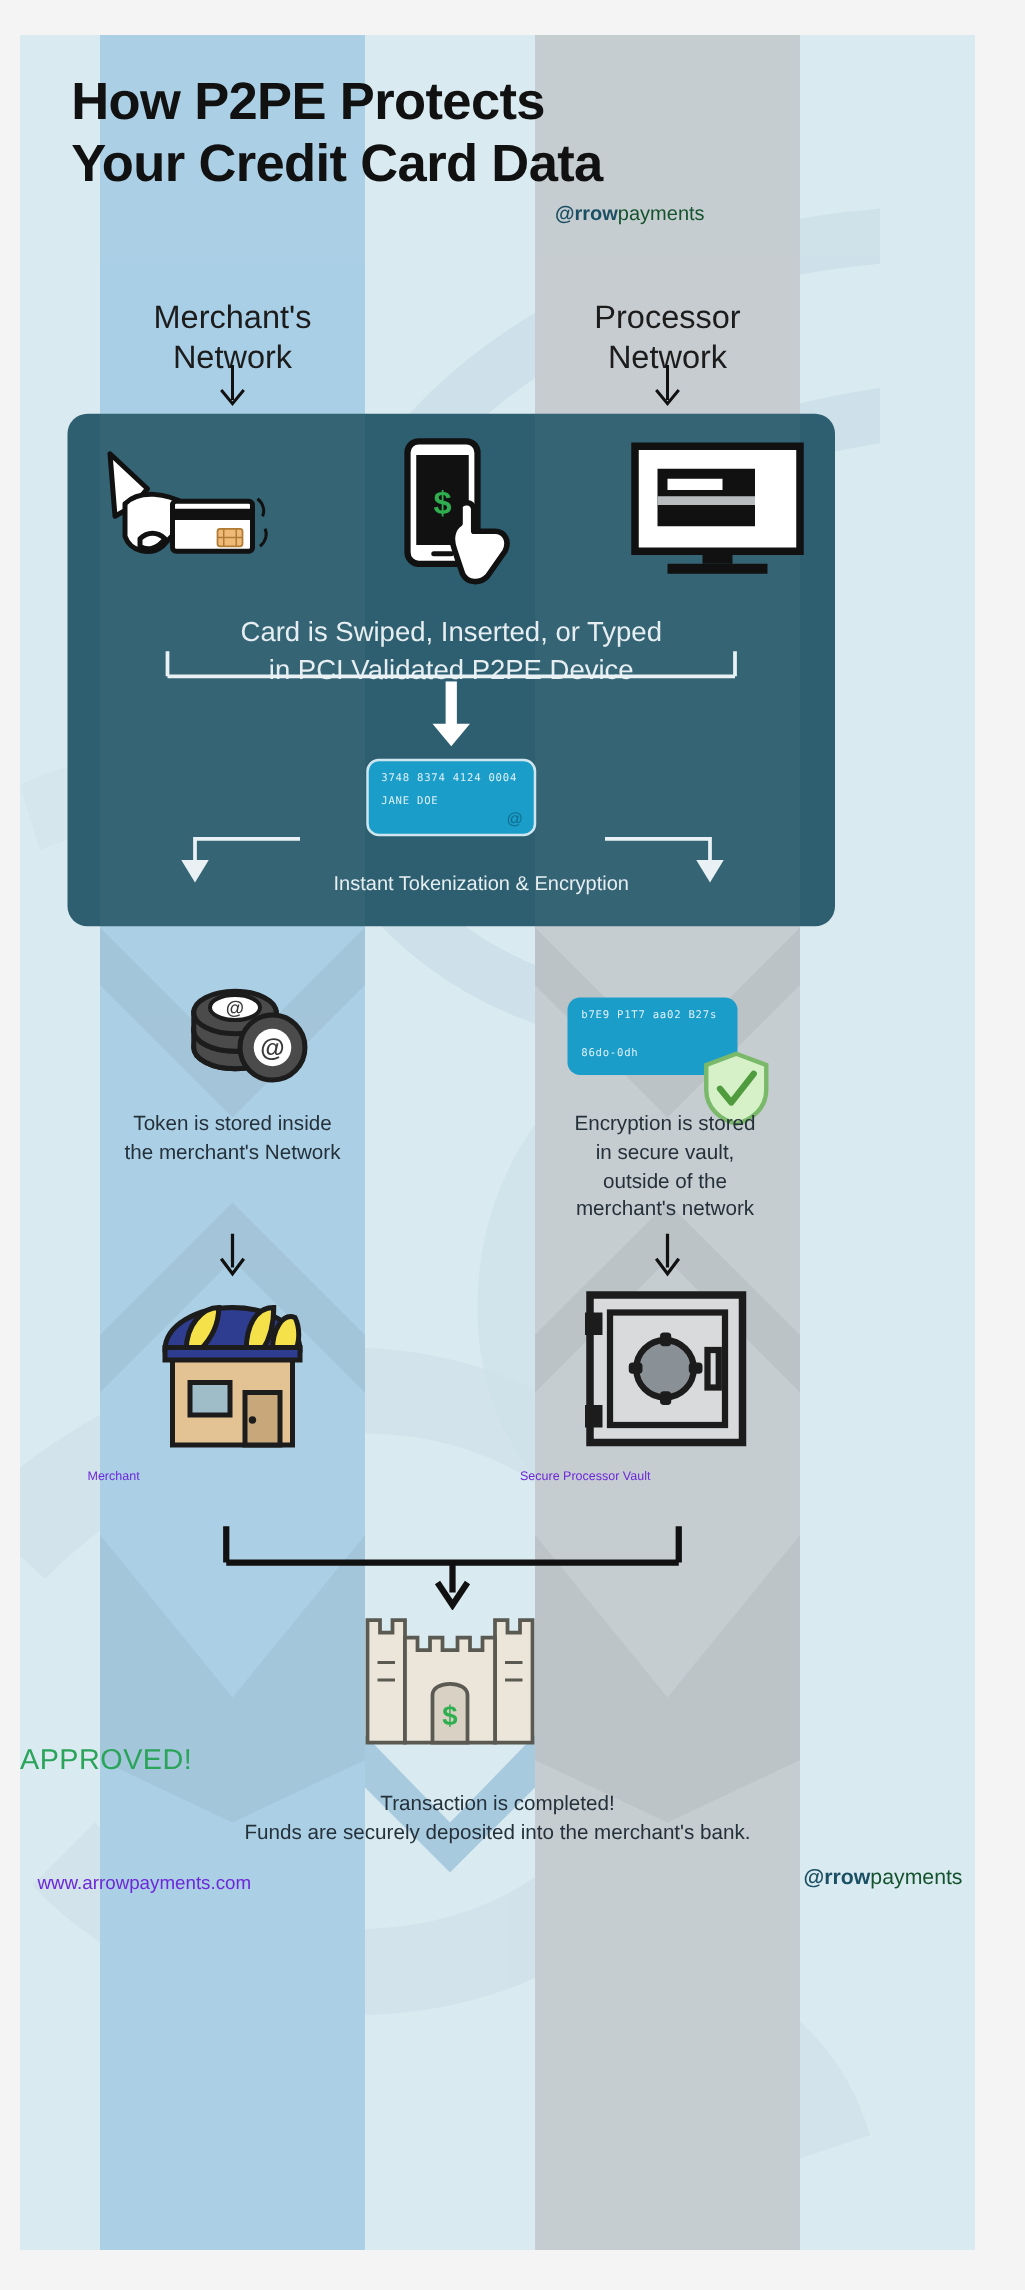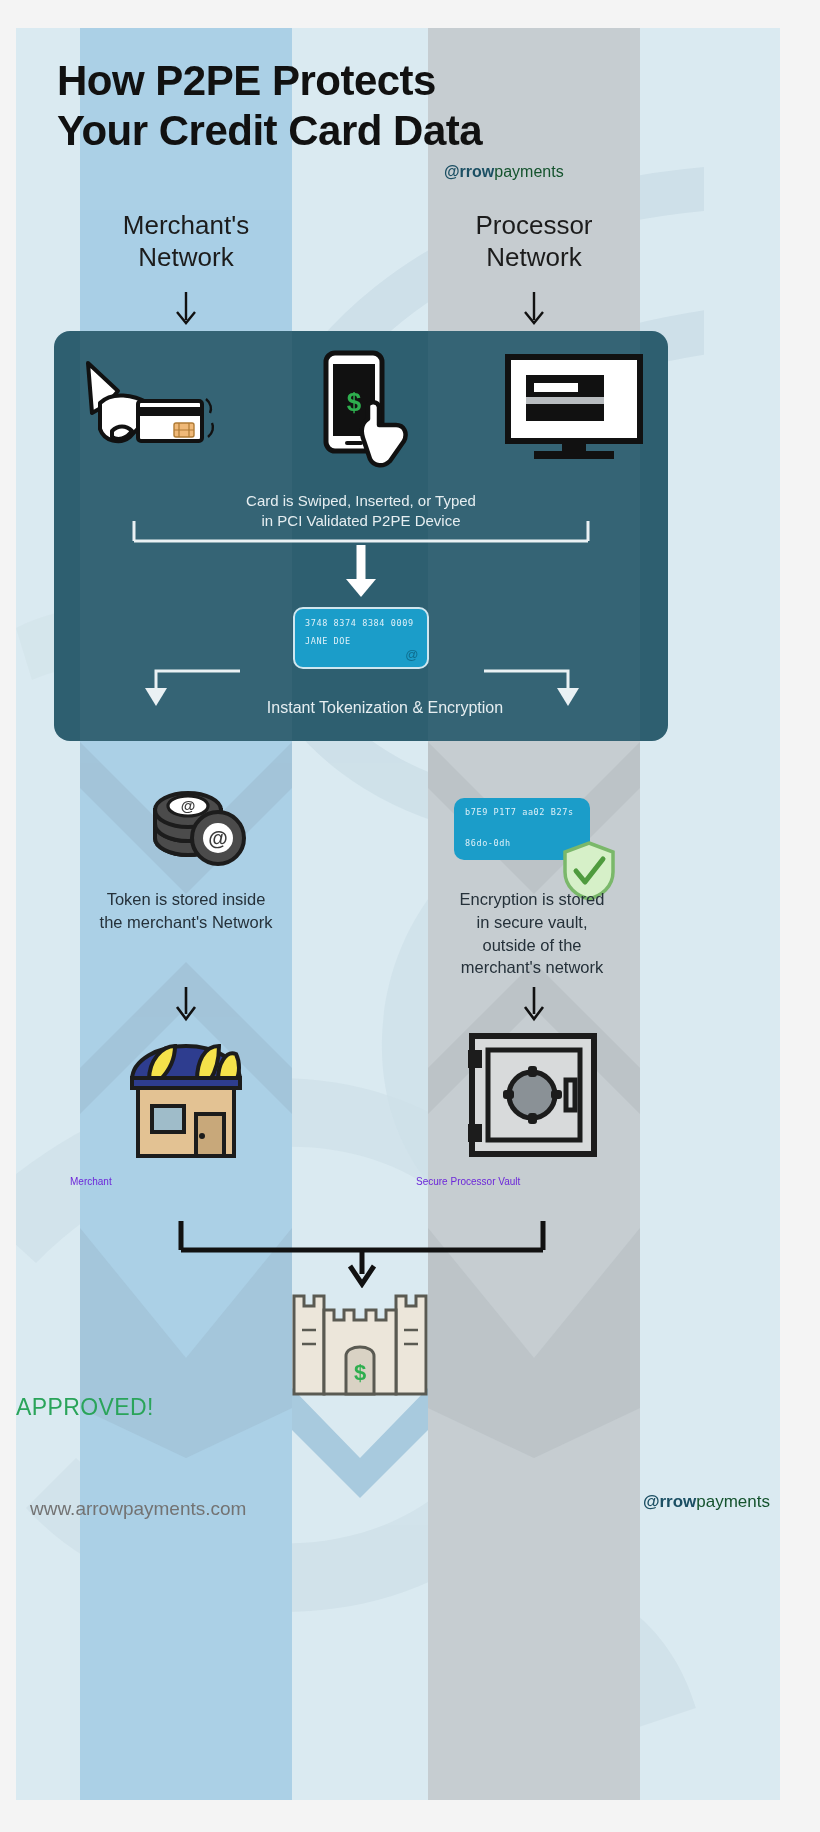--- a/index.html
+++ b/index.html
@@ -25,21 +25,21 @@
     position: absolute; top: 0; bottom: 0;
   }
   .lane-merchant { left: 64px;  width: 212px; background: #abd0e6; }
   .lane-processor{ left: 412px; width: 212px; background: #c6cdd1; }
 
   
   .col-head {
     position: absolute;
     width: 212px; height: 120px;
     display: flex; flex-direction: column;
-    align-items: center; justify-content: flex-start;
+    align-items: center; justify-content: center;
     text-align: center;
     font-size: 26px; line-height: 1.22; color: #1c1c1c;
     font-weight: 400;
   }
   #head-merchant  { left: 64px;  top: 182px; background: #a9cfe6; }
   #head-processor { left: 412px; top: 182px; background: #c6ccd0; }
 
   .down-arrow-sm {
     position: absolute; width: 26px; height: 40px;
   }
@@ -78,21 +78,21 @@
     position: absolute; left: 374px; top: 0; width: 212px; bottom: 0;
     background: rgba(255,255,255,0.035);
   }
   .panel-icon { position: absolute; }
   #icon-swipe  { left: 24px;  top: 22px; }
   #icon-phone  { left: 258px; top: 18px; }
   #icon-screen { left: 450px; top: 22px; }
 
   #panel-cap {
     position: absolute; left: 0; right: 0; top: 160px;
-    text-align: center; color: #e6eef1; font-size: 15px;
+    text-align: center; color: #e6eef1; font-size: 22px;
     line-height: 1.35; white-space: pre-line;
   }
 
   #bracket-top { position: absolute; left: 78px; top: 188px; }
   #arrow-to-card { position: absolute; left: 290px; top: 214px; }
 
   #token-card {
     position: absolute; left: 239px; top: 276px;
     width: 136px; height: 62px;
     background: #1b9dc9; border: 2px solid #cfe6ef; border-radius: 10px;
@@ -153,21 +153,21 @@
     position: absolute; left: 0; right: 0; top: 1366px;
     font-size: 23px; color: #2aa45a; letter-spacing: .4px;
   }
   #final-cap {
     position: absolute; left: 0; right: 0; top: 1404px;
     text-align: center; font-size: 16.5px; line-height: 1.42; color: #25313a;
     white-space: pre-line;
   }
   #site {
     position: absolute; left: 14px; top: 1470px;
-    font-size: 19px; color: #737373;
+    font-size: 15px; color: #6d28d9;
   }
   #brand-bot {
     position: absolute; right: 10px; top: 1464px;
     font-size: 17px; color: #1b4f63; white-space: nowrap;
   }
 </style>
 </head>
 <body>
 
 <div id="page">
@@ -299,21 +299,21 @@
       </svg>
     </div>
     <div id="arrow-to-card">
       <svg width="34" height="54" viewBox="0 0 34 54">
         <path d="M17 0 L17 40" stroke="#fff" stroke-width="9" fill="none"></path>
         <path d="M2 34 L17 52 L32 34 Z" fill="#fff"></path>
       </svg>
     </div>
 
     <div id="token-card">
-      <div class="ln1">3748  8374  8384  0009</div>
+      <div class="ln1">3748  8374  4124  0004</div>
       <div class="ln2">JANE DOE</div>
       <div class="at">@</div>
     </div>
 
     <div id="split-bottom">
       <svg width="444" height="44" viewBox="0 0 444 44">
         <path d="M100 3 L16 3 L16 26" stroke="#eaf1f4" stroke-width="3" fill="none"></path>
         <path d="M5 20 L16 38 L27 20 Z" fill="#eaf1f4"></path>
         <path d="M344 3 L428 3 L428 26" stroke="#eaf1f4" stroke-width="3" fill="none"></path>
         <path d="M417 20 L428 38 L439 20 Z" fill="#eaf1f4"></path>
@@ -423,19 +423,21 @@
       </g>
       <path d="M60 114 L60 76 C60 64 88 64 88 76 L88 114 Z" fill="#d9d2c4" stroke="#5a5a52" stroke-width="3"></path>
       <text x="74" y="100" font-family="Liberation Sans, sans-serif" font-size="22" font-weight="700" fill="#2eae4e" text-anchor="middle">$</text>
       <g stroke="#5a5a52" stroke-width="2.4" fill="none">
         <path d="M16 50 L30 50 M16 64 L30 64 M118 50 L132 50 M118 64 L132 64"></path>
       </g>
     </svg>
   </div>
 
   <div id="approved">APPROVED!</div>
+  <div id="final-cap">Transaction is completed!
+Funds are securely deposited into the merchant's bank.</div>
 
   <div id="site">www.arrowpayments.com</div>
   <div id="brand-bot">
     <span class="brand-at">@</span><span class="brand-bold">rrow</span><span class="brand-light">payments</span>
   </div>
 
 </div>
 
 </body></html>

